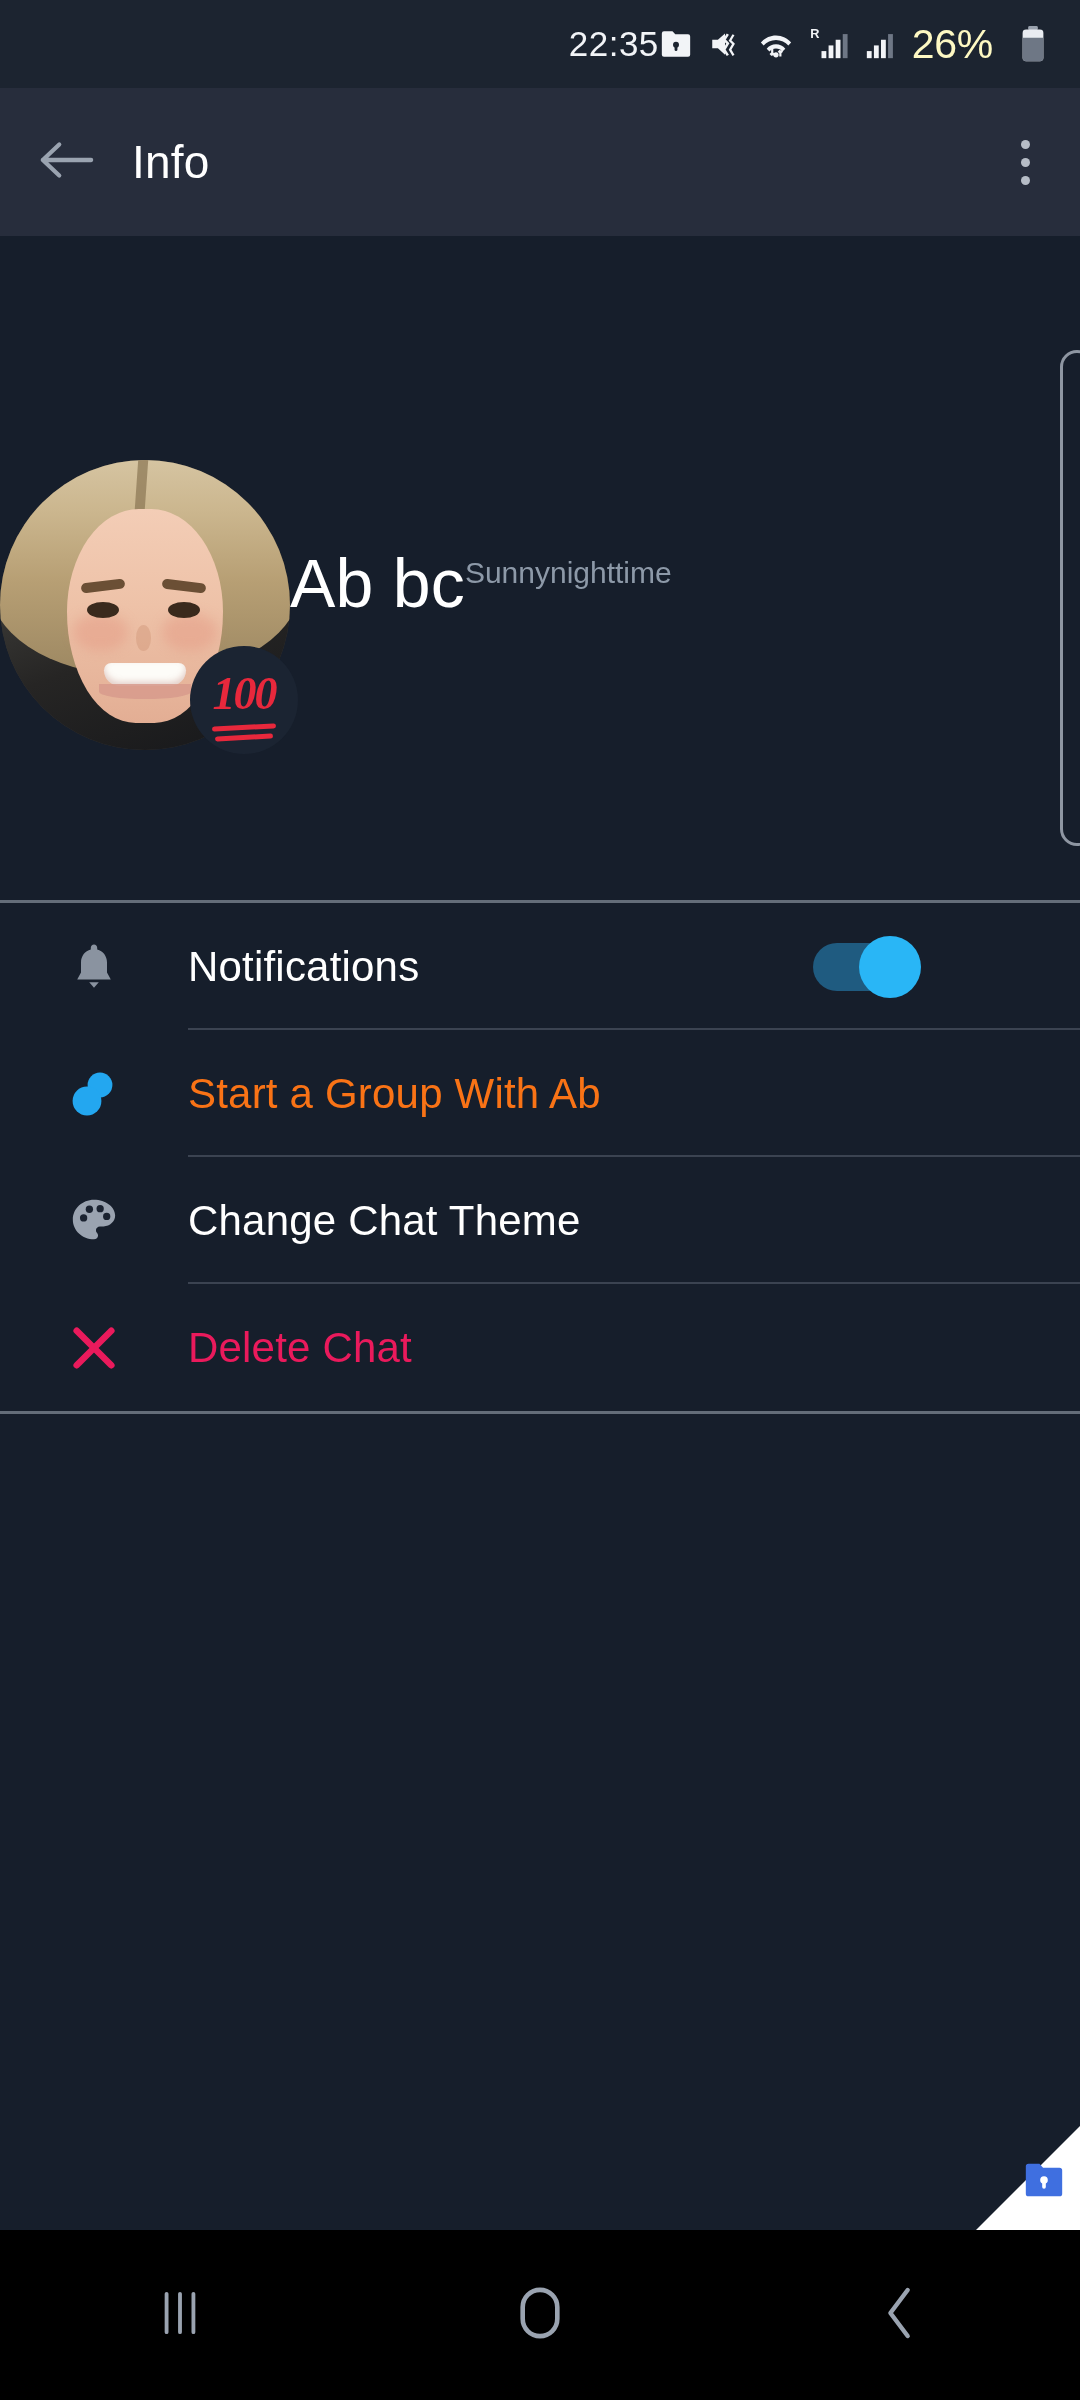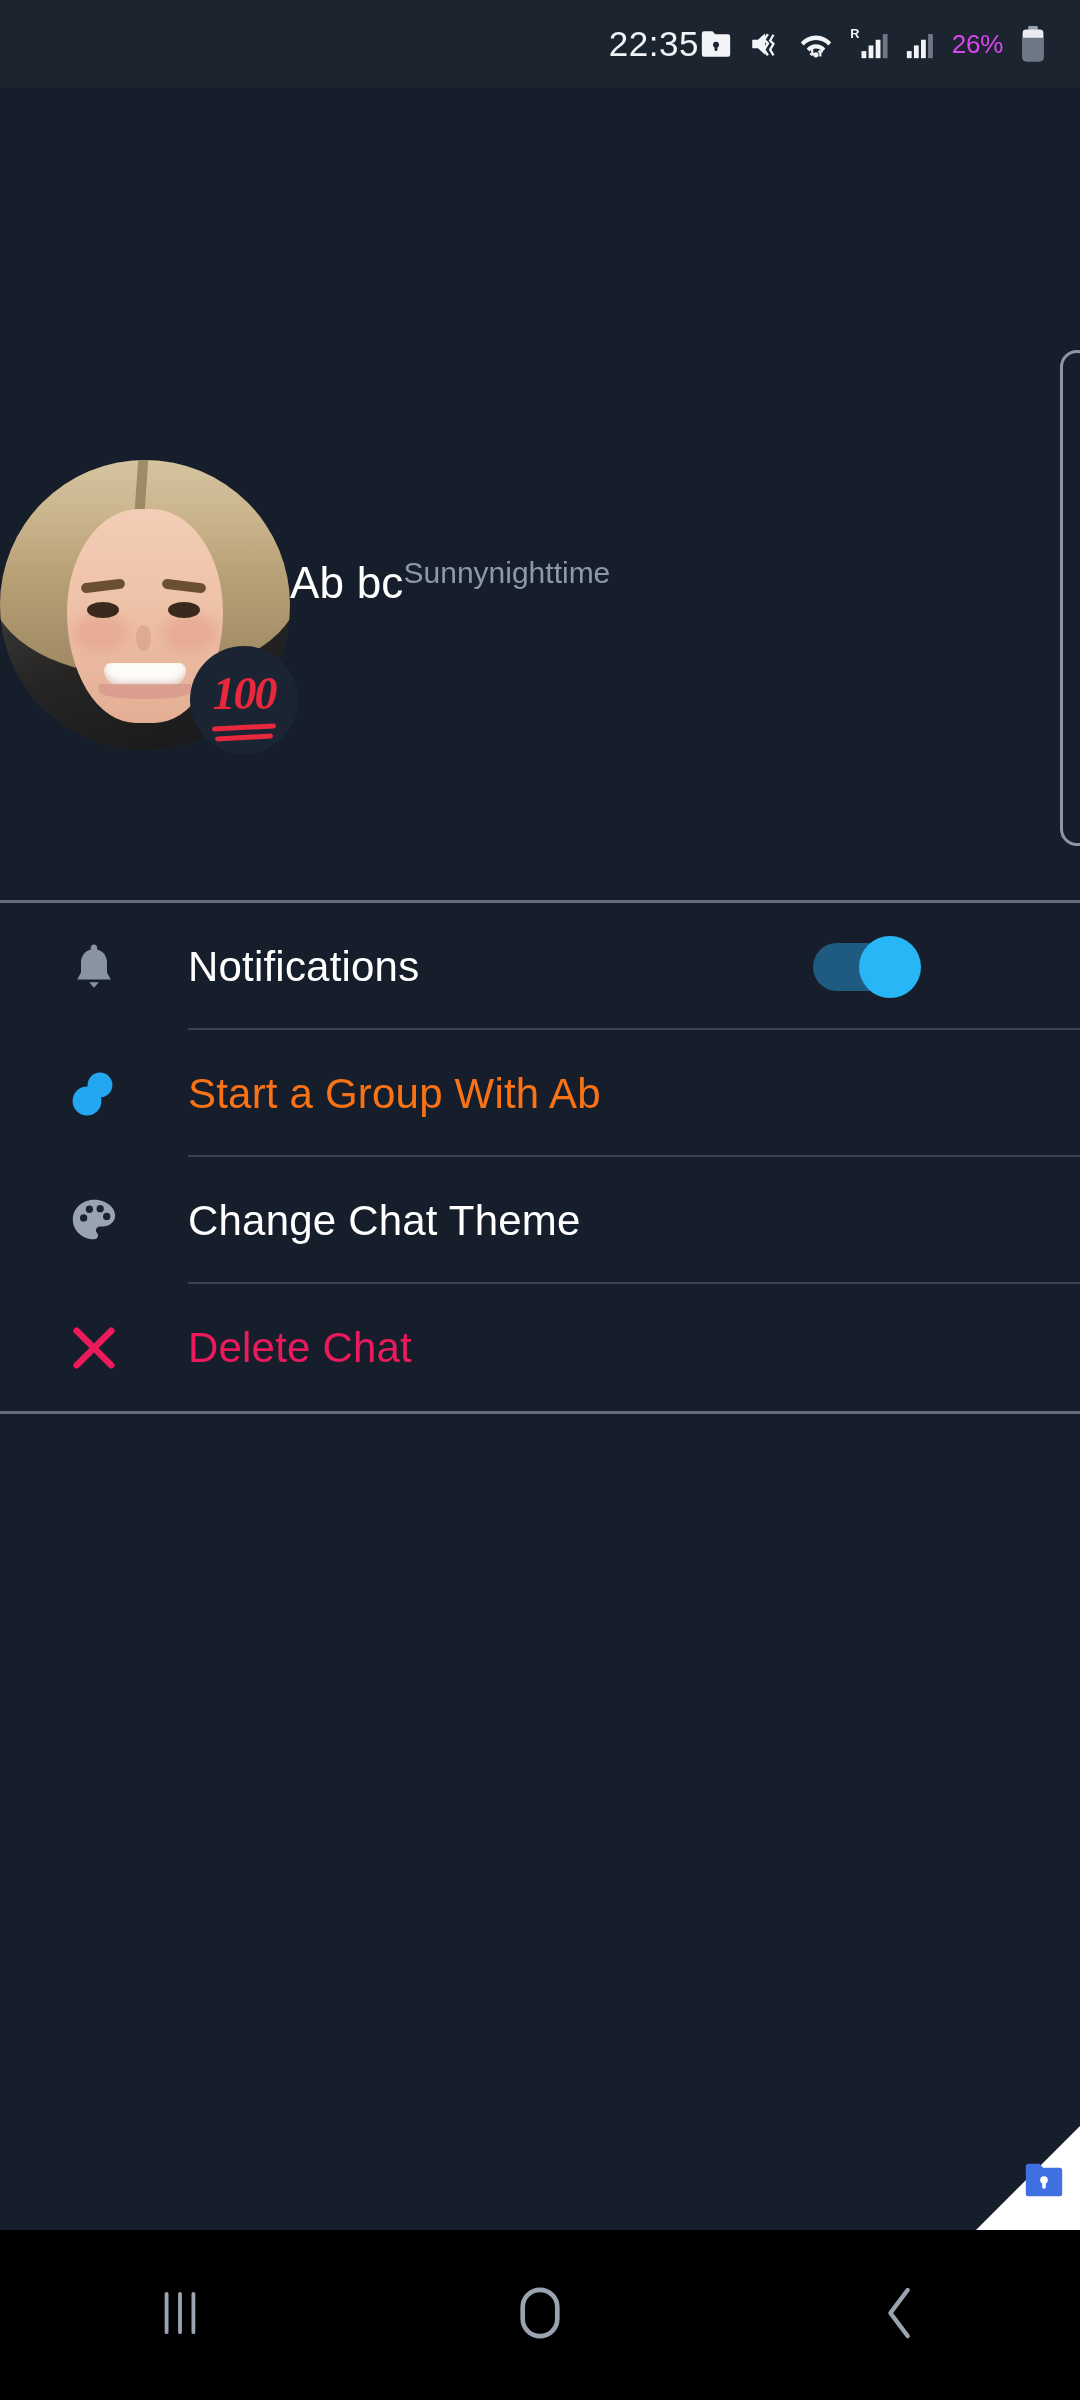--- a/index.html
+++ b/index.html
@@ -14,21 +14,21 @@
   
   .statusbar{
     position:absolute; top:0; left:0; width:1080px; height:88px;
     background:#1c2430;
     display:flex; align-items:center; justify-content:flex-end;
     padding:0 34px 0 64px;
   }
   .clock{ color:#f2f4f7; font-size:35px; letter-spacing:.5px; }
   .sysicons{ display:flex; align-items:center; gap:15px; }
   .sysicons svg{ display:block; }
-  .batt-pct{ color:#d946ef; font-size:26px; letter-spacing:-.3px; margin-right:2px;}
+  .batt-pct{ color:#fef9c3; font-size:41px; letter-spacing:-.3px; margin-right:12px;}
 
   
   .appbar{
     position:absolute; top:88px; left:0; width:1080px; height:148px;
     background:#272d3c;
     display:flex; align-items:center;
   }
   .appbar-back{ width:132px; display:flex; align-items:center; justify-content:center; }
   .appbar-title{ color:#ffffff; font-size:46px; letter-spacing:.2px; }
   .appbar-spacer{ flex:1; }
@@ -83,21 +83,21 @@
   .badge-100{
     color:#e8283c; font-size:46px; font-weight:bold; font-style:italic;
     font-family:"Liberation Serif", serif; letter-spacing:-2px; line-height:1;
     position:relative; top:-6px;
   }
   .badge-ul{ position:absolute; left:22px; bottom:24px; width:64px; height:5px;
     background:#e8283c; border-radius:4px; transform:rotate(-3deg); }
   .badge-ul2{ position:absolute; left:25px; bottom:14px; width:58px; height:5px;
     background:#e8283c; border-radius:4px; transform:rotate(-3deg); }
 
-  .pname{ margin-top:30px; color:#ffffff; font-size:44px; letter-spacing:.2px; }
+  .pname{ margin-top:30px; color:#ffffff; font-size:68px; letter-spacing:.2px; }
   .puser{ margin-top:10px; color:#8d99a8; font-size:30px; }
   .pdays{ margin-top:26px; display:flex; align-items:center; gap:13px; }
   .pdays-num{ color:#e9edf2; font-size:37px; font-weight:bold; }
   .pdays-txt{ color:#b2bcc8; font-size:37px; }
 
   
   .list{ position:absolute; top:900px; left:0; width:975px;text-align:center; }
   .sep-top{ width:1080px; height:3px; background:#646d79; }
   .sep-bot{ width:1080px; height:3px; background:#646d79; }
   .row{
@@ -200,20 +200,37 @@
         <svg width="26" height="36" viewBox="0 0 18 26">
           <rect x="5.5" y="0" width="7" height="3" rx="1" fill="#9aa2ae"></rect>
           <rect x="1.5" y="2.5" width="15" height="23" rx="2.5" fill="#e9ecf1"></rect>
           <path d="M1.5 8.5h15v14.5a2.5 2.5 0 0 1-2.5 2.5h-10a2.5 2.5 0 0 1-2.5-2.5z" fill="#6e7785"></path>
         </svg>
       </span>
 
     </div>
   </div>
 
+  <div class="appbar">
+    <div class="appbar-back">
+      <span>
+        <svg width="58" height="48" viewBox="0 0 30 24">
+          <path d="M11.5 4L3 12l8.5 8M3 12h25" stroke="#9aa3b0" stroke-width="2.2" fill="none" stroke-linecap="round" stroke-linejoin="round"></path>
+        </svg>
+      </span>
+    </div>
+    <div class="appbar-title">Info</div>
+    <div class="appbar-spacer"></div>
+    <div class="appbar-menu">
+      <span class="dot"></span>
+      <span class="dot"></span>
+      <span class="dot"></span>
+    </div>
+    <div class="appbar-edge"></div>
+  </div>
 
   <div class="profile">
 
     <div class="avatar-wrap">
       <div class="avatar">
         <div class="av-bg"></div>
         <div class="av-hair"></div>
         <div class="av-hair-part"></div>
         <div class="av-face"></div>
         <div class="av-cheekL"></div>

